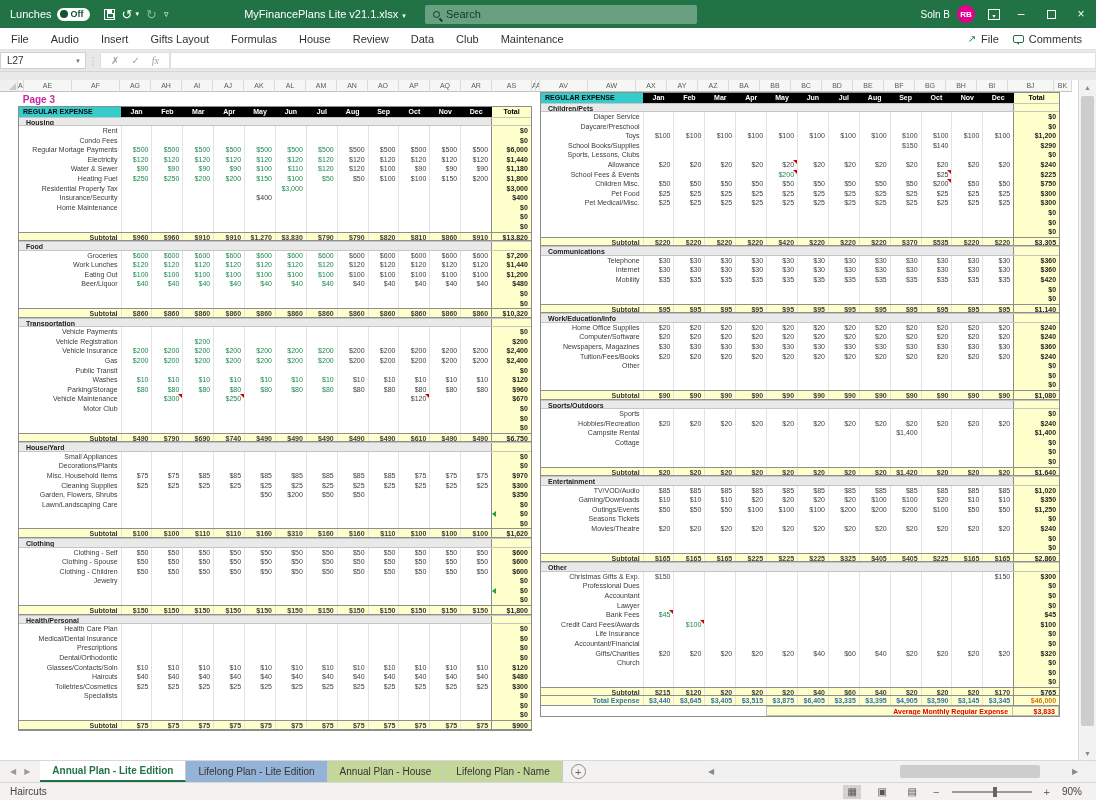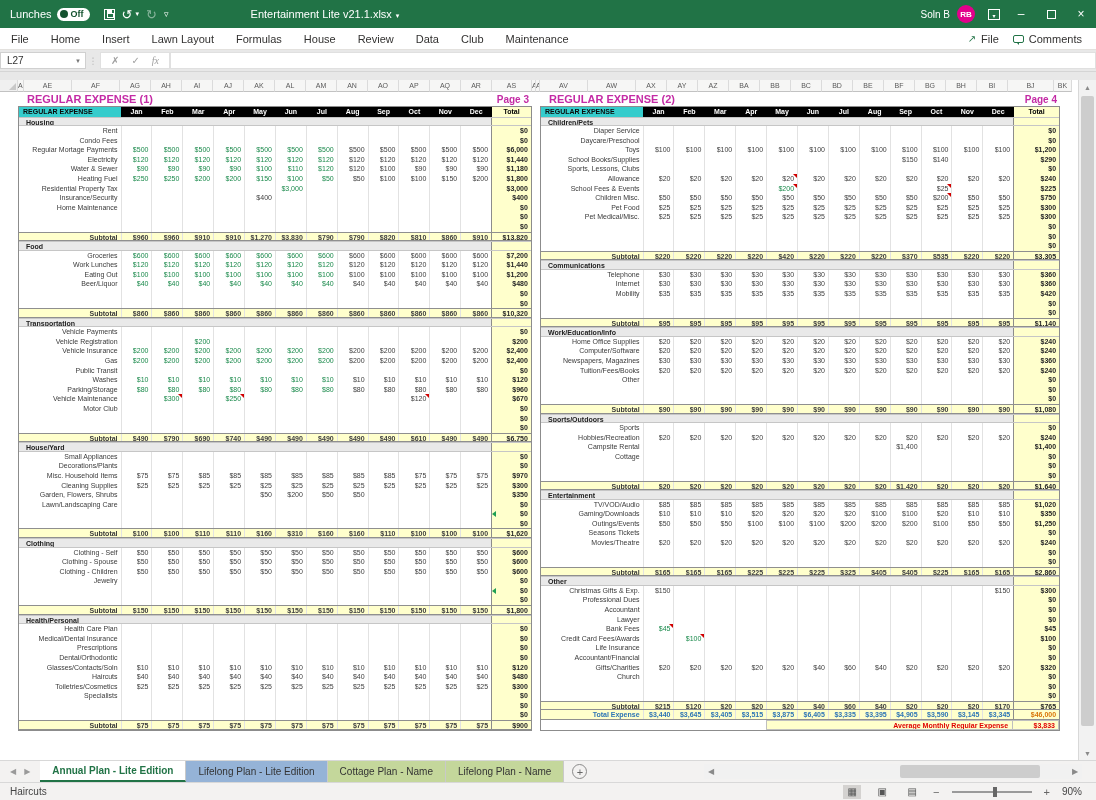--- a/index.html
+++ b/index.html
@@ -124,41 +124,45 @@
       </span>
   </div>
   <div class="qat">
     <span class="save-ico"></span>
     <span>↺</span>
       <span class="caret">▾</span>
     <span class="dim">↻</span>
     <span style="font-size:9px;">▿</span>
   </div>
   <div class="doctitle">
-    <span>Entertainment Lite v21.1.xlsx</span><span class="dd">▾</span>
+    <span>MyFinancePlans Lite v21.1.xlsx</span><span class="dd">▾</span>
+  </div>
+  <div class="searchbox">
+    <span class="mag"></span>
+    <span>Search</span>
   </div>
   <div class="userarea">
     <span>Soln B</span>
     <span class="avatar">RB</span>
     <span class="ribdisp">▾</span>
   </div>
   <div class="winbtns">
     <span class="winbtn">–</span>
     <span class="winbtn">
         <span class="maxbox"></span>
       </span>
     <span class="winbtn">×</span>
   </div>
 </div>
 
 <div class="menubar">
   <span class="mtab">File</span>
-  <span class="mtab">Home</span>
+  <span class="mtab">Audio</span>
   <span class="mtab">Insert</span>
-  <span class="mtab">Lawn Layout</span>
+  <span class="mtab">Gifts Layout</span>
   <span class="mtab">Formulas</span>
   <span class="mtab">House</span>
   <span class="mtab">Review</span>
   <span class="mtab">Data</span>
   <span class="mtab">Club</span>
   <span class="mtab">Maintenance</span>
   <div class="mright">
     <span class="mbtn">
         <span class="share-ico">↗</span>
         <span>File</span>
@@ -252,21 +256,20 @@
       <div class="rn">62</div>
       <div class="rn">63</div>
       <div class="rn">64</div>
       <div class="rn">65</div>
       <div class="rn">66</div>
       <div class="rn">67</div>
     </div>
   <div class="canvas" id="canvas">
       <div class="tbl" style="left: 18px; width: 514px;">
         <div class="titlerow">
-          <span class="ttitle">REGULAR EXPENSE (1)</span>
           <span class="tpage" style="width: 40px;">Page 3</span>
         </div>
         <div class="tbox">
           <div class="trow">
             <span class="c hdr-corner" style="width: 102px;">REGULAR EXPENSE</span>
             <span class="c hdr-month" style="width: 31px;">Jan</span>
             <span class="c hdr-month" style="width: 31px;">Feb</span>
             <span class="c hdr-month" style="width: 31px;">Mar</span>
             <span class="c hdr-month" style="width: 31px;">Apr</span>
             <span class="c hdr-month" style="width: 31px;">May</span>
@@ -1227,24 +1230,20 @@
             <span class="c val" style="width: 31px;">$75</span>
             <span class="c val" style="width: 31px;">$75</span>
             <span class="c val" style="width: 31px;">$75</span>
             <span class="c val" style="width: 31px;">$75</span>
             <span class="c val" style="width: 31px;">$75</span>
             <span class="c tot" style="width: 40px;">$900</span>
           </div>
         </div>
       </div>
       <div class="tbl" style="left: 540px; width: 520px;">
-        <div class="titlerow">
-          <span class="ttitle">REGULAR EXPENSE (2)</span>
-          <span class="tpage" style="width: 46px;">Page 4</span>
-        </div>
         <div class="tbox">
           <div class="trow">
             <span class="c hdr-corner" style="width: 102px;">REGULAR EXPENSE</span>
             <span class="c hdr-month" style="width: 31px;">Jan</span>
             <span class="c hdr-month" style="width: 31px;">Feb</span>
             <span class="c hdr-month" style="width: 31px;">Mar</span>
             <span class="c hdr-month" style="width: 31px;">Apr</span>
             <span class="c hdr-month" style="width: 31px;">May</span>
             <span class="c hdr-month" style="width: 31px;">Jun</span>
             <span class="c hdr-month" style="width: 31px;">Jul</span>
@@ -2212,21 +2211,21 @@
   </div>
 </div>
 
 <div class="tabbar">
   <div class="tabarrows">
     <span>◀</span>
     <span>▶</span>
   </div>
   <div class="stab active">Annual Plan - Lite Edition</div>
   <div class="stab blue">Lifelong Plan - Lite Edition</div>
-  <div class="stab olive">Cottage Plan - Name</div>
+  <div class="stab olive">Annual Plan - House</div>
   <div class="stab olive">Lifelong Plan - Name</div>
   <div class="newsheet">+</div>
   <div class="hscroll">
     <span class="harrow">◀</span>
     <span class="htrack">
         <span class="hthumb"></span>
       </span>
     <span class="harrow">▶</span>
   </div>
 </div>

